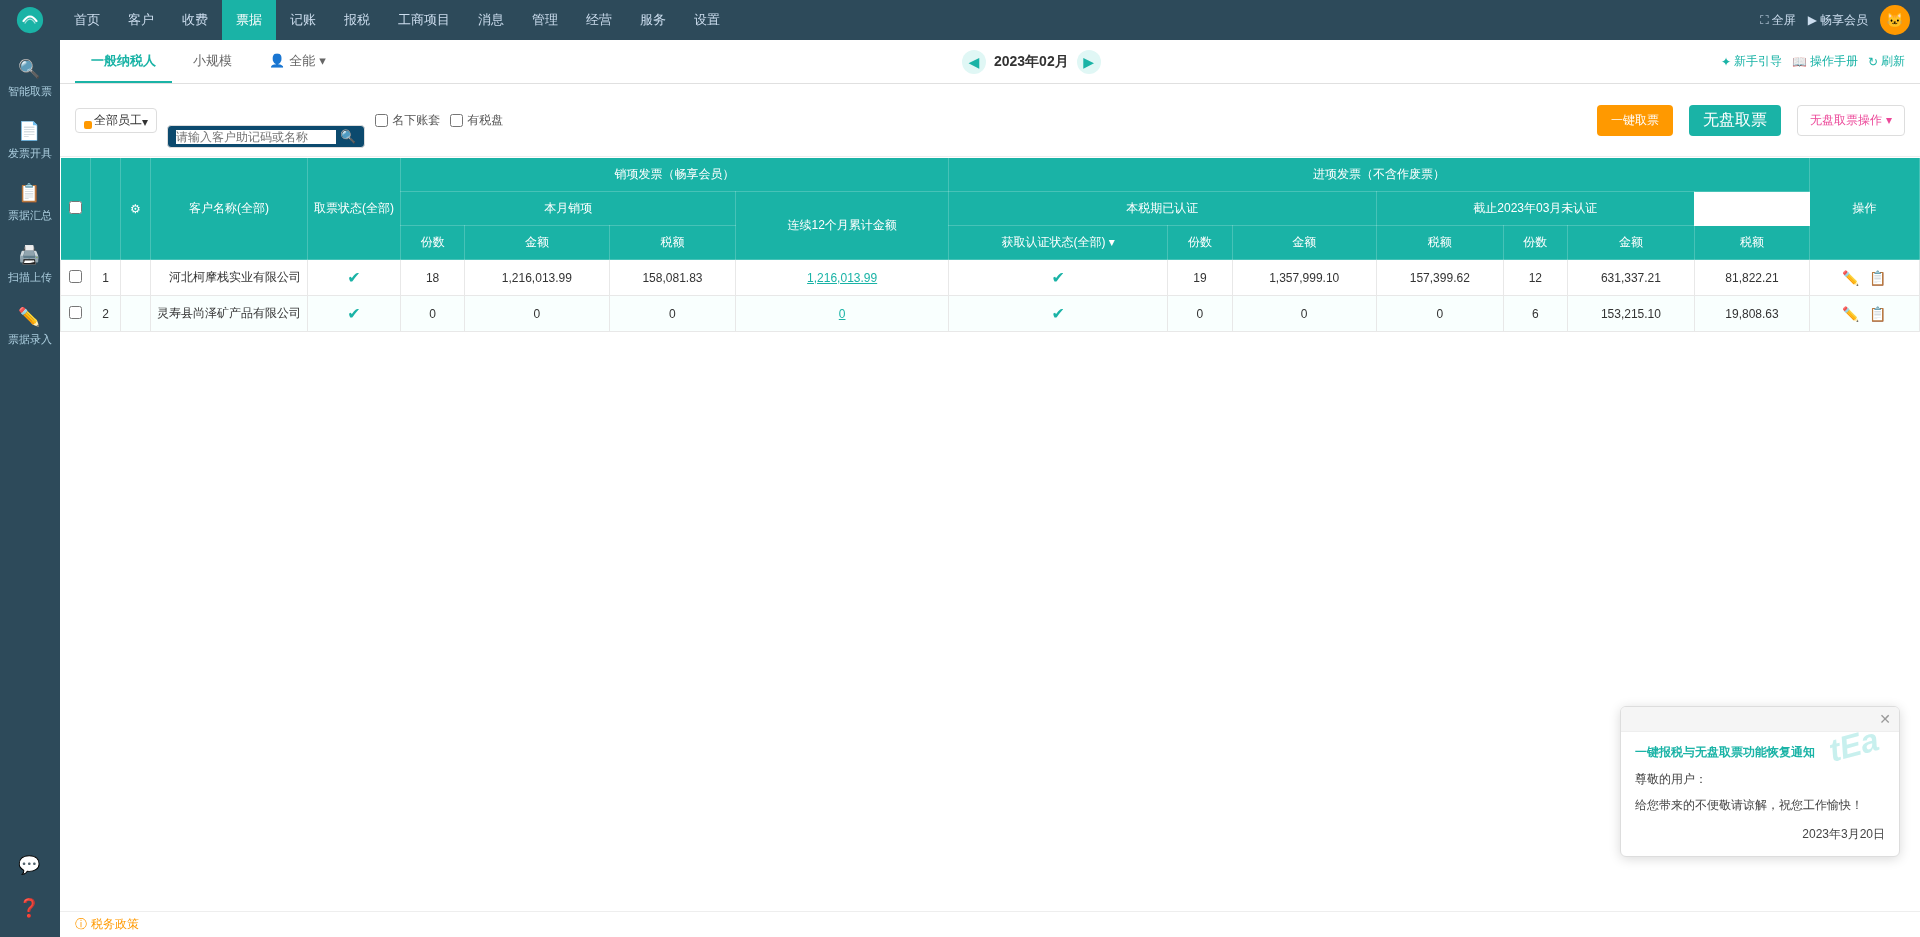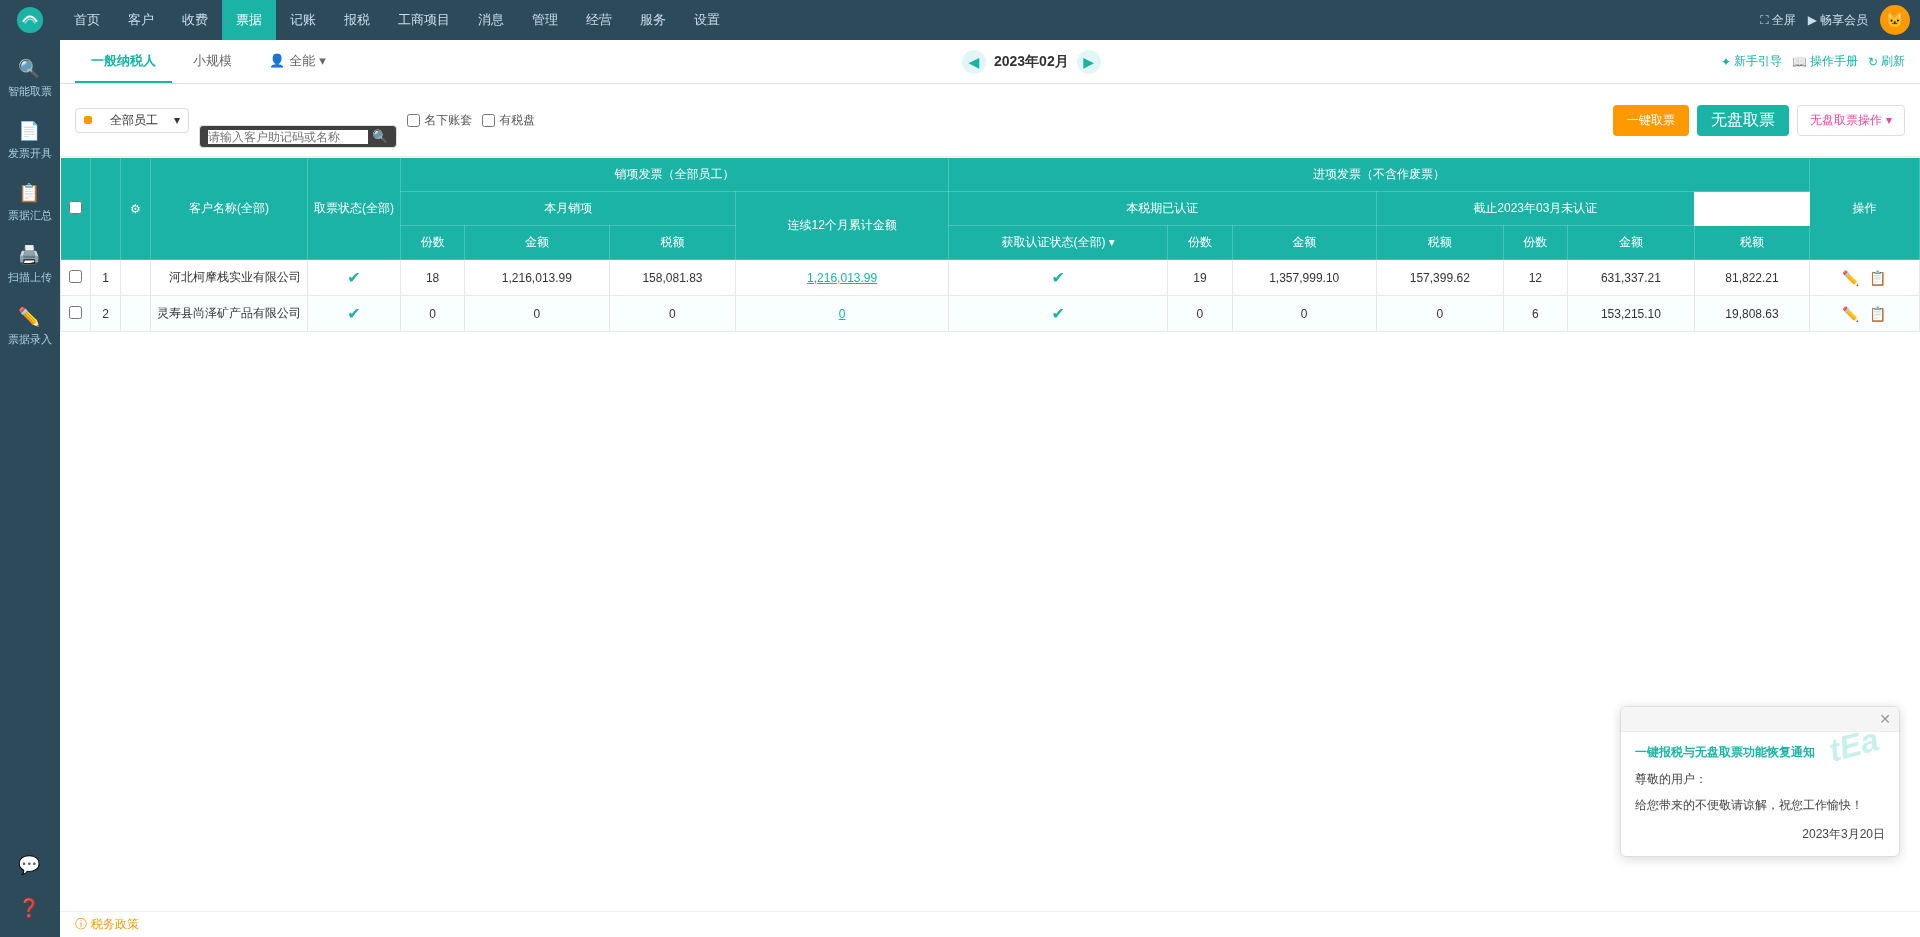--- a/index.html
+++ b/index.html
@@ -153,41 +153,41 @@
     
     .filter-bar {
       background: #fff;
       padding: 8px 15px;
       display: flex;
       align-items: center;
       gap: 10px;
       border-bottom: 1px solid #eee;
     }
     .filter-select {
-      display: flex; align-items: center; gap: 16px;
+      display: flex; align-items: flex-end; gap: 0;
       border: 1px solid #ddd; border-radius: 4px;
       padding: 3px 8px;
       font-size: 12px;
       cursor: pointer;
       background: #fff;
     }
     .filter-select .dot { width: 8px; height: 8px; border-radius: 2px; background: #f90; margin-right: 2px; }
     .filter-input-wrap {
       display: flex; align-items: center;
       border: 1px solid #ddd; border-radius: 4px;
       padding: 3px 8px;
-      background: #404040;
+      background: #0c4a6e;
       gap: 4px;
       margin-top: 33px;
     }
     .filter-input-wrap input {
       border: none; outline: none; font-size: 12px; width: 160px; color: #999;
     }
     .filter-checkbox { display: flex; align-items: center; gap: 4px; font-size: 12px; color: #555; cursor: pointer; }
-    .filter-actions { margin-left: auto; display: flex; gap: 8px; }
+    .filter-actions { margin-left: auto; display: flex; gap: 16px; }
     .btn-primary {
       background: #f90;
       color: #fff;
       border: none;
       border-radius: 4px;
       padding: 5px 14px;
       font-size: 12px;
       cursor: pointer;
     }
     .btn-danger {
@@ -426,21 +426,21 @@
           <tr>
             <th rowspan="3" style="width:30px;"><input type="checkbox" style=""></th>
             <th rowspan="3" style="width:30px;"></th>
             <th rowspan="3" style="width:30px;">⚙</th>
             <th rowspan="3" style="width:150px;">
               <span>客户名称(全部)</span>
             </th>
             <th rowspan="3" style="width:80px;margin-left:40px;">
               <span>取票状态(全部)</span>
             </th>
-            <th colspan="4">销项发票（全部员工）</th>
+            <th colspan="4">销项发票（畅享会员）</th>
             <th colspan="7">进项发票（不含作废票）</th>
             <th rowspan="3">操作</th>
           </tr>
           <tr>
             <th colspan="3">本月销项</th>
             <th rowspan="2">连续12个月累计金额</th>
             <th colspan="3">本税期已认证</th>
             <th colspan="3">截止2023年03月未认证</th>
           </tr>
           <tr>

